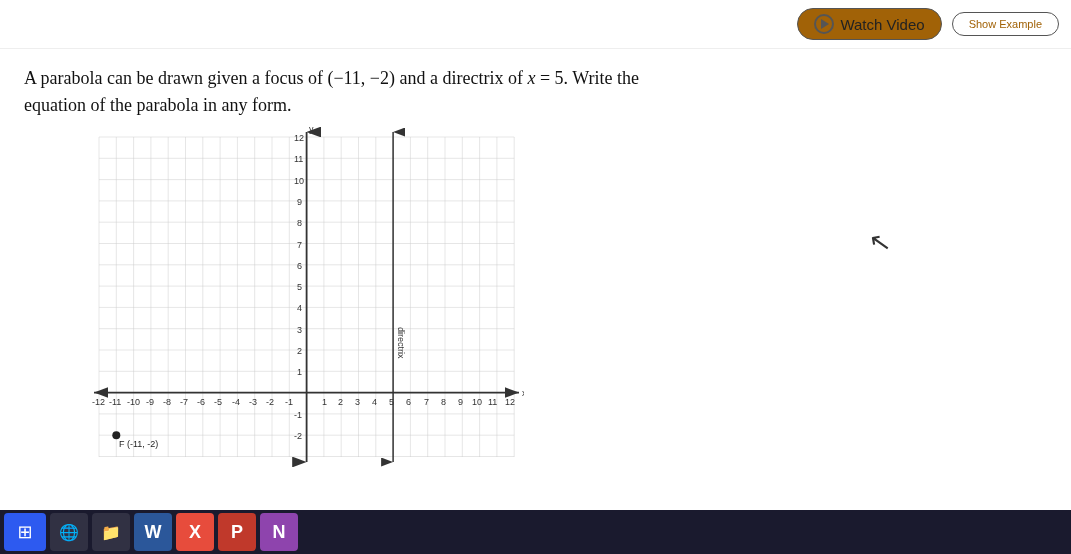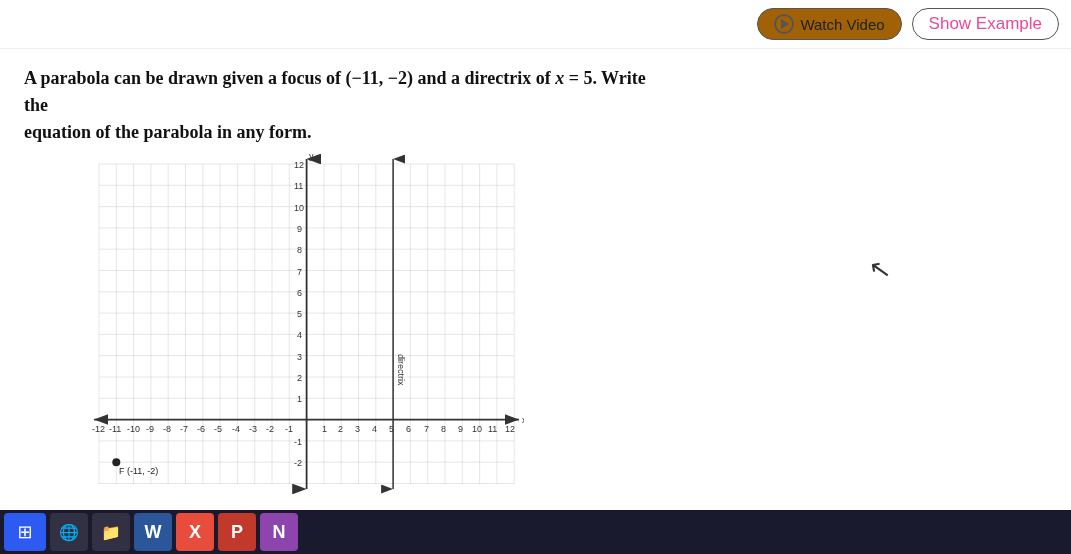--- a/index.html
+++ b/index.html
@@ -52,34 +52,33 @@
       border-top: 5px solid transparent;
       border-bottom: 5px solid transparent;
       border-left: 8px solid #555;
       margin-left: 2px;
     }
 
     .show-example-btn {
       border: 1.5px solid #555;
       border-radius: 20px;
       padding: 5px 16px;
-      font-size: 17px;
+      font-size: 11px;
       cursor: pointer;
       background: #fff;
-      color: #ec4899;
+      color: #a16207;
     }
 
     
     .problem-text {
       padding: 16px 24px 8px 24px;
       font-size: 18px;
       color: #111;
       line-height: 1.5;
       max-width: 680px;
-      font-weight: bold;
     }
 
     
     .main-content {
       display: flex;
       flex-direction: row;
       padding: 0 24px;
       position: relative;
     }
 

